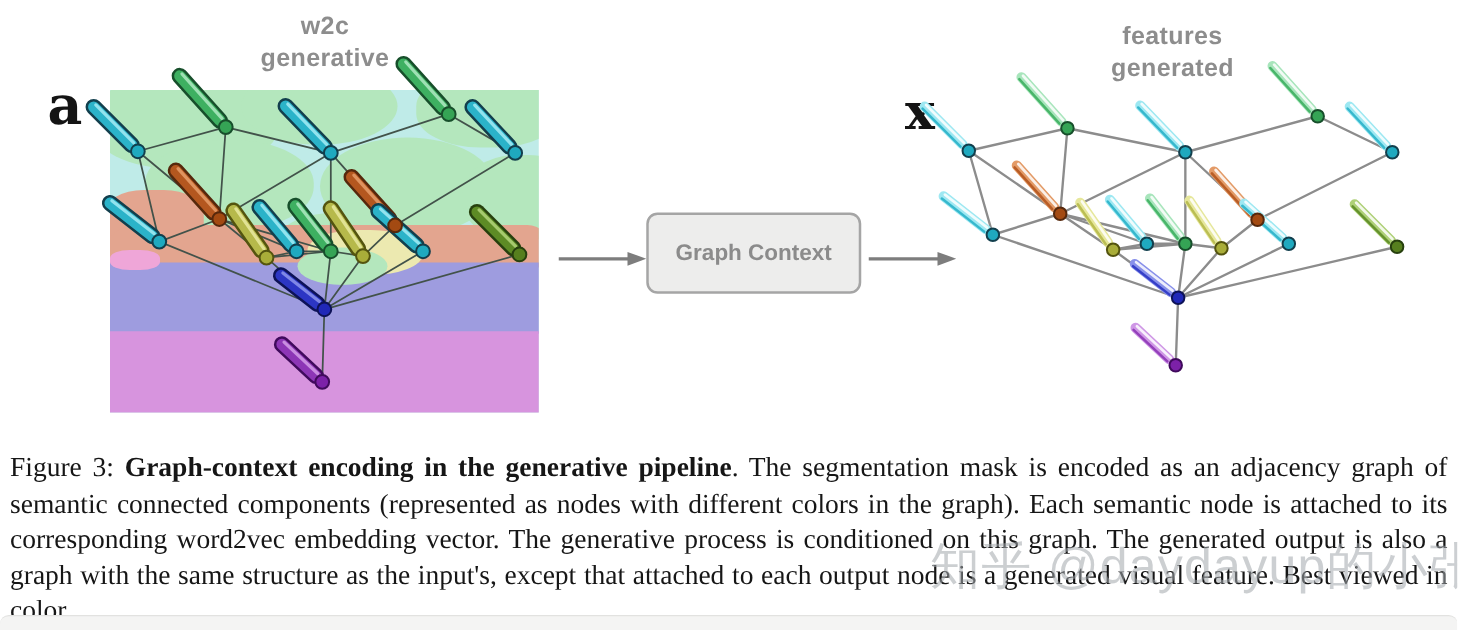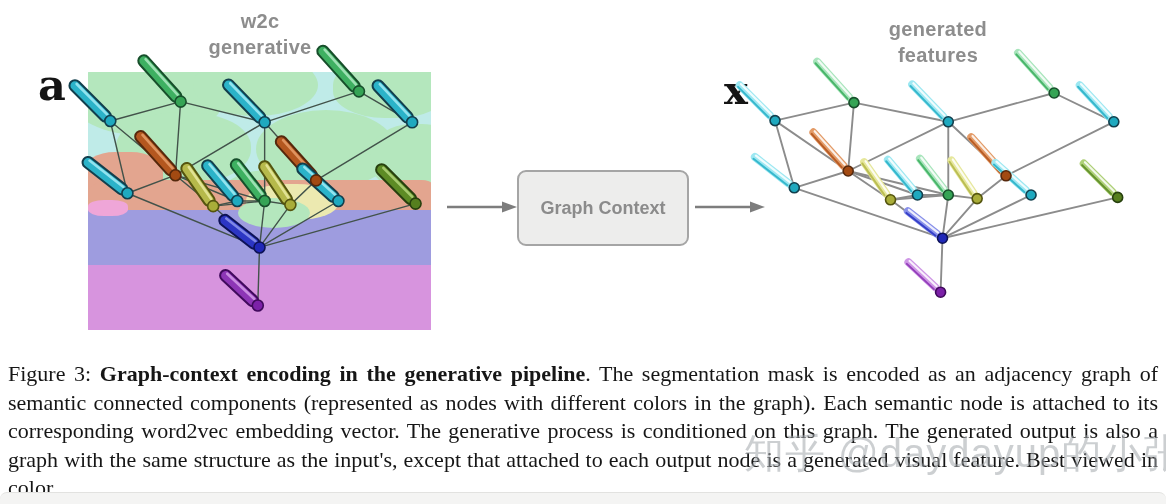--- a/index.html
+++ b/index.html
@@ -32,21 +32,21 @@
   #right-graph{left:735px;top:22px;width:431px;height:318px;}
 
   
   .arrow{position:absolute;width:72px;height:14px;}
   #arrow1{left:446px;top:200px;}
   #arrow2{left:694px;top:200px;}
   .arrow line{stroke:var(--arrow);stroke-width:2.6px;}
   .arrow polygon{fill:var(--arrow);}
 
   
-  .genbox{position:absolute;left:517px;top:170px;width:172px;height:76px;box-sizing:border-box;
+  .genbox{position:absolute;left:517px;top:170px;width:172px;height:65px;box-sizing:border-box;
           background:var(--box-bg);border:2px solid var(--box-border);border-radius:9px;
           display:flex;flex-direction:column;justify-content:center;text-align:center;
           font-weight:bold;font-size:18px;line-height:23px;color:var(--box-text);}
 
   
   .caption{position:absolute;left:8px;top:360px;width:1150px;margin:0;
            font-family:"Liberation Serif",serif;font-size:22px;line-height:28.5px;
            color:var(--caption-text);text-align:justify;}
   .caption b{font-weight:bold;}
 
@@ -60,22 +60,22 @@
 </head>
 <body>
 
 <div class="stage">
 
   <div class="panel-title" id="left-title">
     <div>w2c</div>
     <div>generative</div>
   </div>
   <div class="panel-title" id="right-title">
+    <div>features</div>
     <div>generated</div>
-    <div>features</div>
   </div>
 
   <div class="panel-label" id="label-a">a</div>
   <div class="panel-label" id="label-x">x</div>
 
   <div class="seg">
     <div class="blob sg" style="left:-15px;top:-12px;width:150px;height:75px;border-radius:45%;"></div>
     <div class="blob sg" style="left:105px;top:-18px;width:125px;height:62px;border-radius:50%;"></div>
     <div class="blob sg" style="left:245px;top:-14px;width:115px;height:60px;border-radius:45%;"></div>
     <div class="blob sg" style="left:28px;top:40px;width:135px;height:72px;border-radius:48%;"></div>

